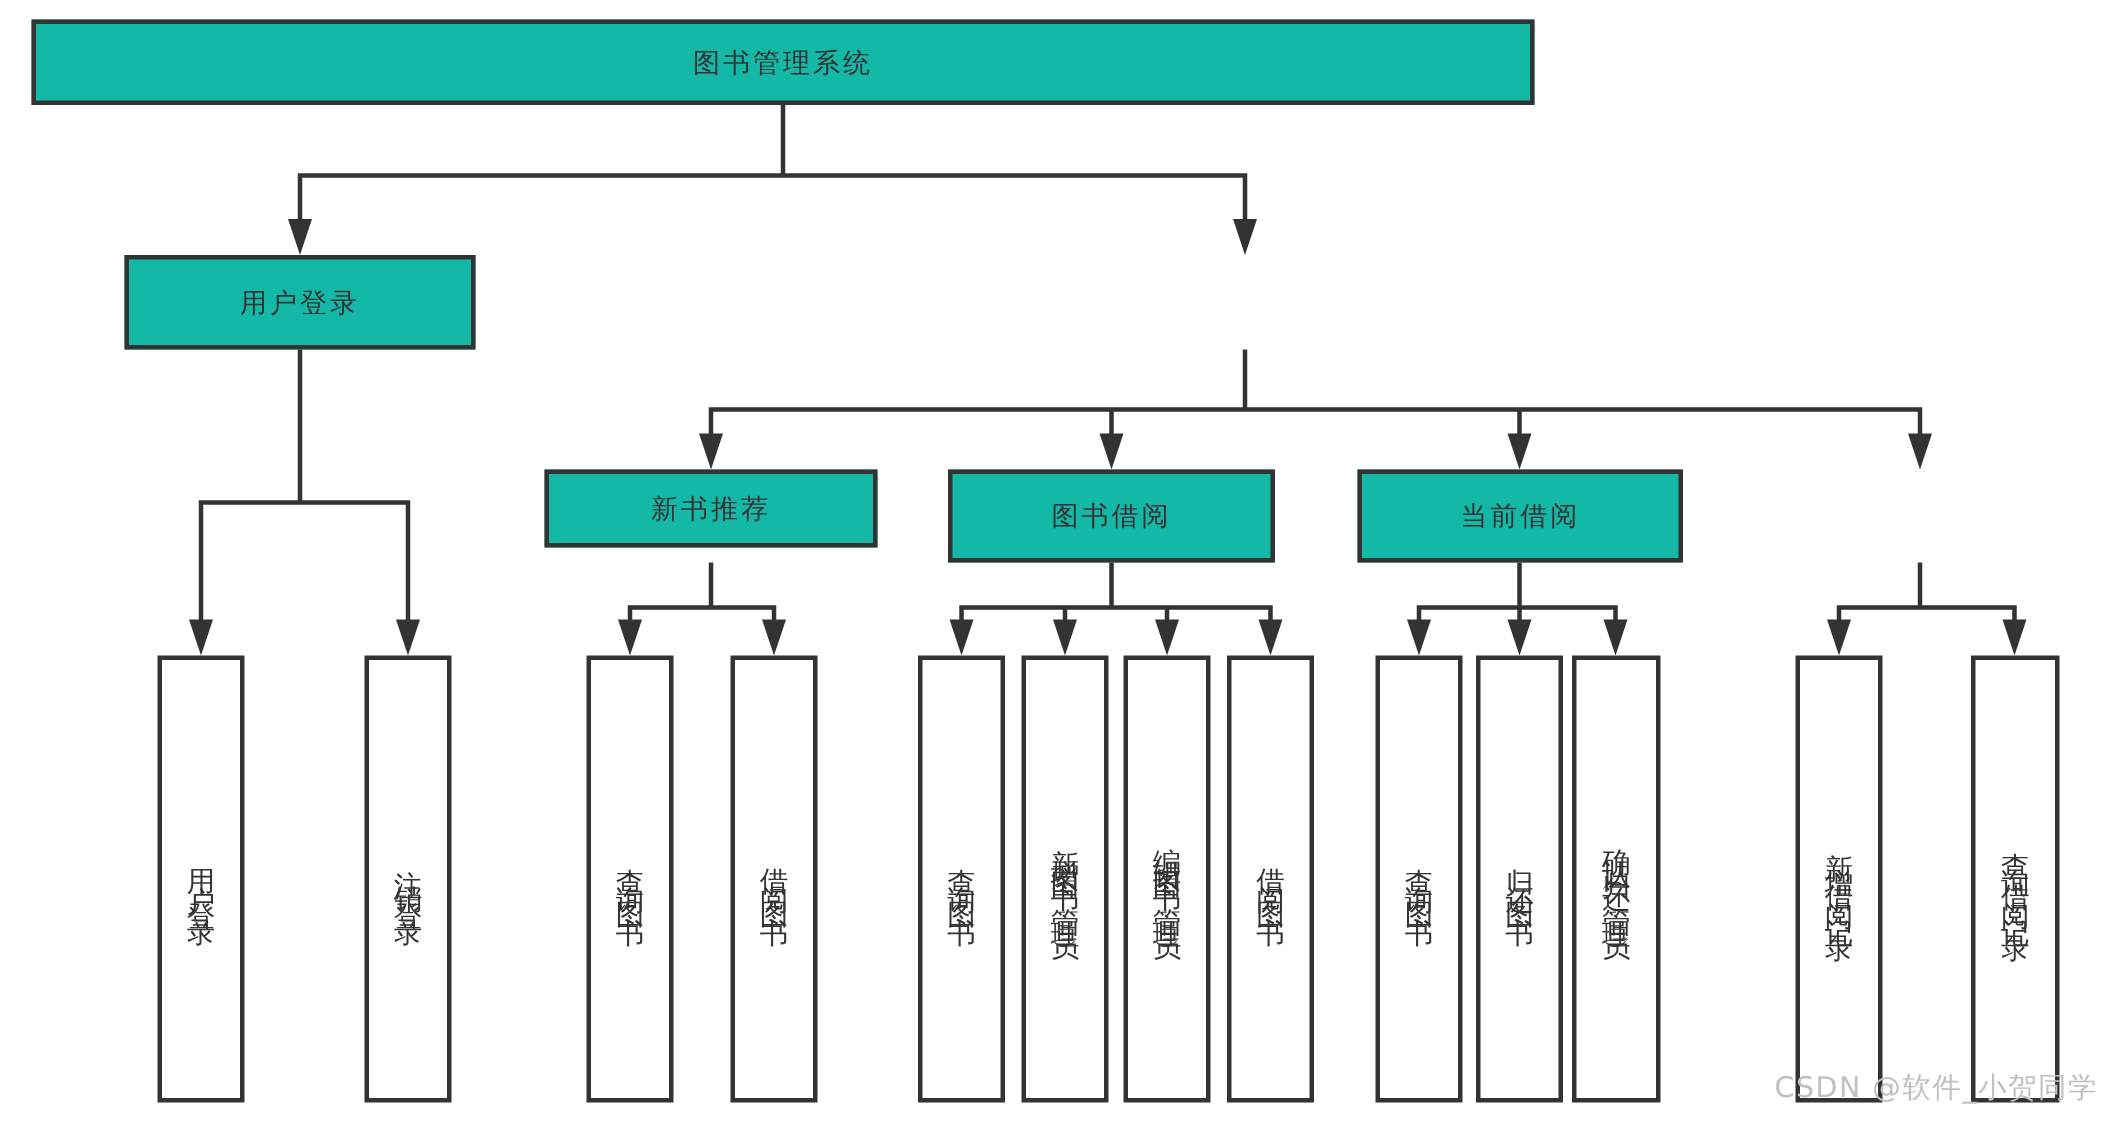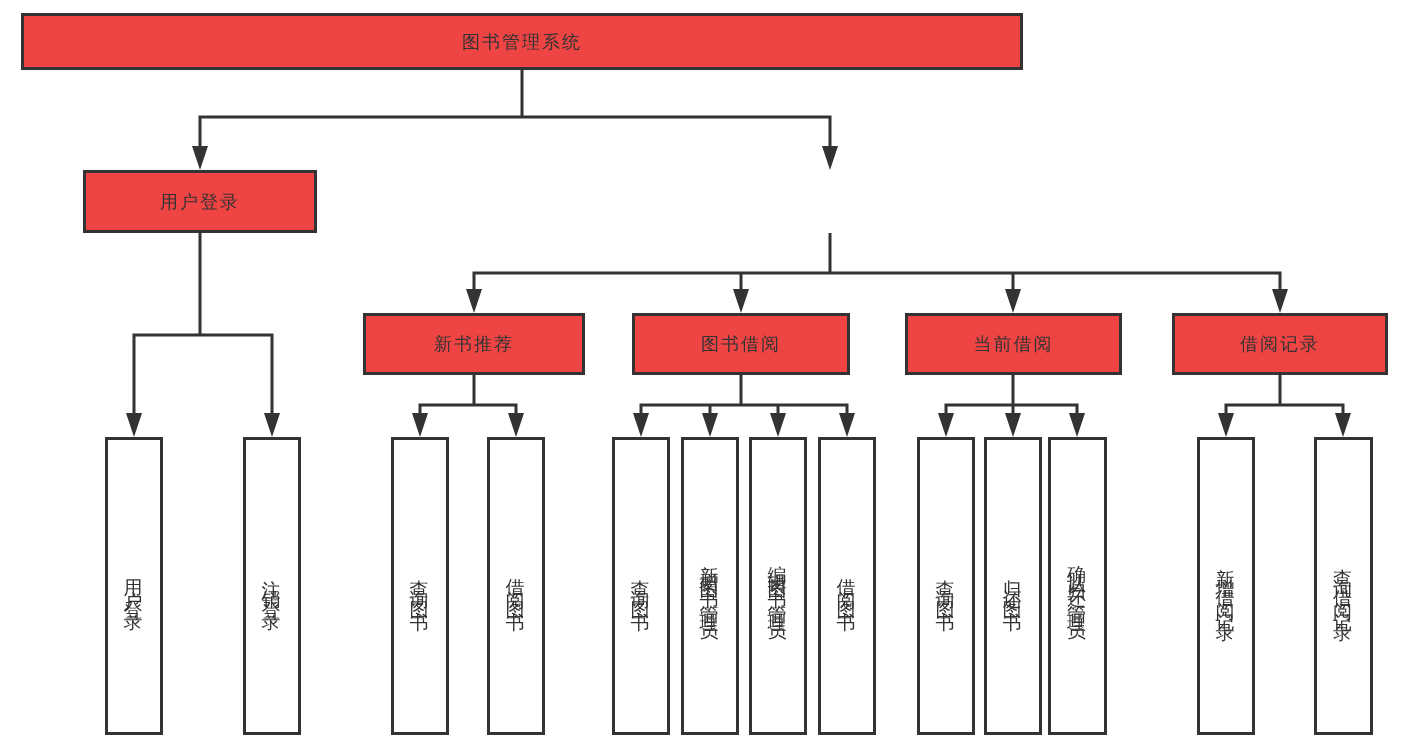--- a/index.html
+++ b/index.html
@@ -17,21 +17,21 @@
   }
   #connectors {
     position: absolute;
     left: 0;
     top: 0;
     z-index: 1;
   }
   .hbox {
     position: absolute;
     box-sizing: border-box;
-    background: #ef4444;
+    background: #14b8a6;
     border: 3px solid #333333;
     display: flex;
     align-items: center;
     justify-content: center;
     font-size: 18px;
     color: #333333;
     letter-spacing: 2px;
     z-index: 2;
     white-space: nowrap;
   }
@@ -113,31 +113,28 @@
   </svg>
 
   <div class="hbox" style="left:21px; top:13px; width:1002px; height:57px;">
     <span>图书管理系统</span>
   </div>
 
   <div class="hbox" style="left:83px; top:170px; width:234px; height:63px;">
     <span>用户登录</span>
   </div>
 
-  <div class="hbox" style="left:363px; top:313px; width:222px; height:62px;">
+  <div class="hbox" style="left:363px; top:313px; width:222px; height:52px;">
     <span>新书推荐</span>
   </div>
   <div class="hbox" style="left:632px; top:313px; width:218px; height:62px;align-items:center;">
     <span>图书借阅</span>
   </div>
   <div class="hbox" style="left:905px; top:313px; width:217px; height:62px;">
     <span>当前借阅</span>
-  </div>
-  <div class="hbox" style="left:1172px; top:313px; width:216px; height:62px;">
-    <span>借阅记录</span>
   </div>
 
   <div class="vbox" style="left:105px; top:437px; width:58px; height:298px;">
     <span>用户登录</span>
   </div>
   <div class="vbox" style="left:243px; top:437px; width:58px; height:298px;">
     <span>注销登录</span>
   </div>
 
   <div class="vbox" style="left:391px; top:437px; width:58px; height:298px;">
@@ -170,14 +167,15 @@
     <span>确认归还（管理员）</span>
   </div>
 
   <div class="vbox" style="left:1197px; top:437px; width:58px; height:298px;">
     <span>新增借阅记录</span>
   </div>
   <div class="vbox" style="left:1314px; top:437px; width:59px; height:298px;">
     <span>查询借阅记录</span>
   </div>
 
+  <div id="watermark">CSDN @软件_小贺同学</div>
 
 </div>
 
 </body></html>

